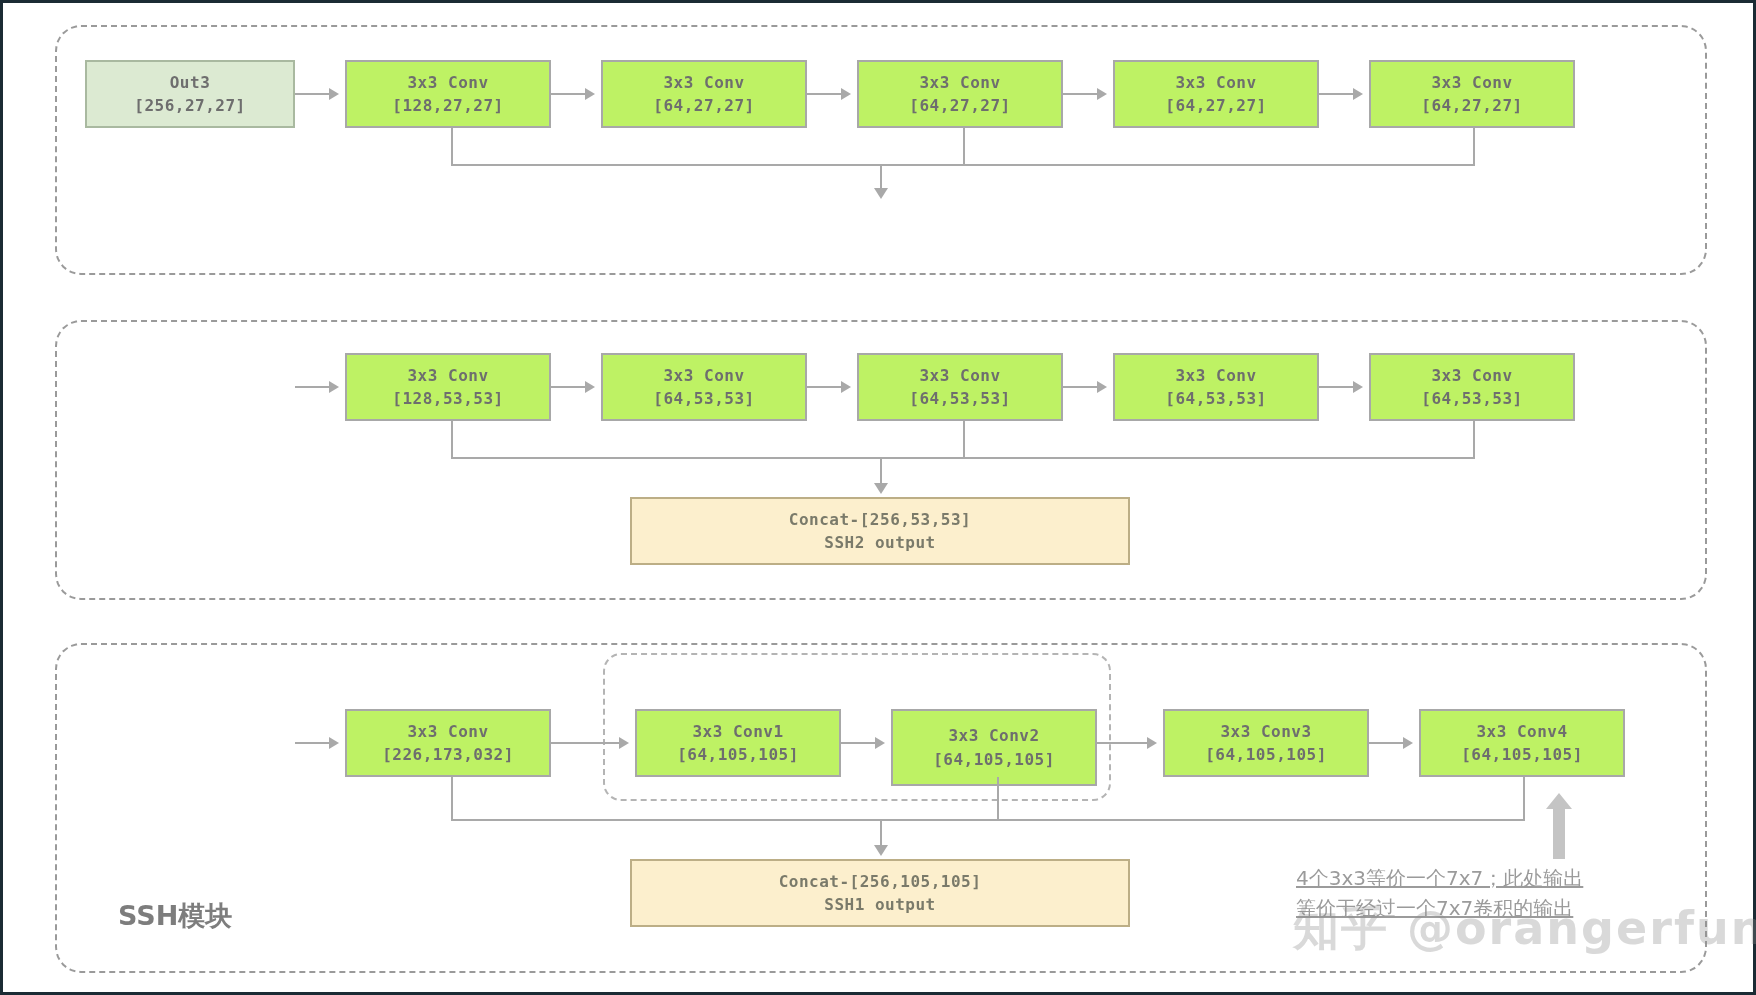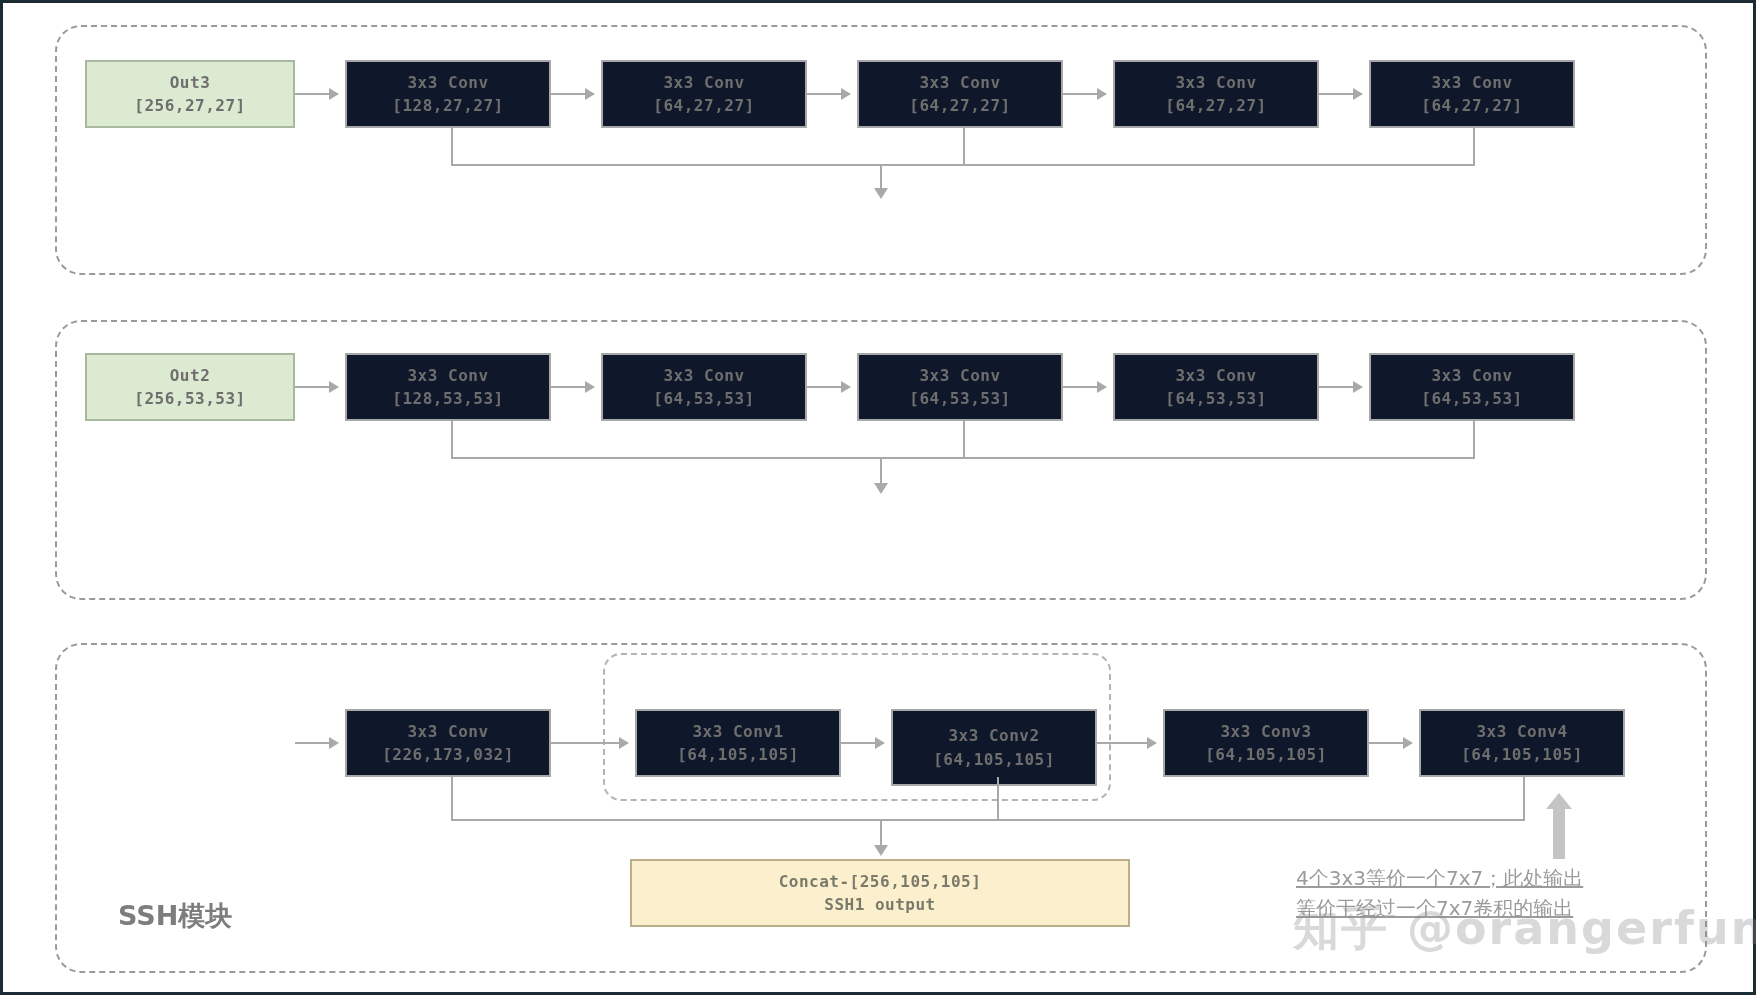--- a/index.html
+++ b/index.html
@@ -39,21 +39,21 @@
     border:2px solid #a8a8a8;
     color:#6e6e6e;
     font-size:16px;
     font-weight:700;
     letter-spacing:0.5px;
     line-height:1.45;
     text-align:center;
     white-space:pre;
   }
   .node.green{background:#dcead2;border-color:#a9b9a0;}
-  .node.grey{background:#0f172a;border-color:#a8a8a8;}
+  .node.grey{background:#bef264;border-color:#a8a8a8;}
   .node.yellow{background:#fcefcd;border-color:#bcae86;color:#7a7a6a;}
   .node .l1{display:block;}
   .node .l2{display:block;}
   
   .hline{position:absolute;height:2px;background:#a9a9a9;}
   .vline{position:absolute;width:2px;background:#a9a9a9;}
   .arrow-r{
     position:absolute;width:0;height:0;
     border-top:6px solid transparent;
     border-bottom:6px solid transparent;
@@ -150,24 +150,20 @@
   <div class="vline" style="left:448px;top:125px;height:38px;"></div>
   <div class="vline" style="left:960px;top:125px;height:38px;"></div>
   <div class="vline" style="left:1470px;top:125px;height:38px;"></div>
   <div class="hline" style="left:448px;top:161px;width:1024px;"></div>
   <div class="vline" style="left:877px;top:161px;height:26px;"></div>
   <div class="arrow-d" style="left:871px;top:185px;"></div>
 
 
   <div class="panel" style="left:52px;top:317px;width:1652px;height:280px;"></div>
 
-  <div class="node green" style="left:82px;top:350px;width:210px;height:68px;">
-    <span class="l1">Out2</span>
-    <span class="l2">[256,53,53]</span>
-  </div>
   <div class="hline" style="left:292px;top:383px;width:34px;"></div>
   <div class="arrow-r" style="left:326px;top:378px;"></div>
 
   <div class="node grey" style="left:342px;top:350px;width:206px;height:68px;">
     <span class="l1">3x3 Conv</span>
     <span class="l2">[128,53,53]</span>
   </div>
   <div class="hline" style="left:548px;top:383px;width:34px;"></div>
   <div class="arrow-r" style="left:582px;top:378px;"></div>
 
@@ -197,20 +193,24 @@
     <span class="l2">[64,53,53]</span>
   </div>
 
   <div class="vline" style="left:448px;top:418px;height:38px;"></div>
   <div class="vline" style="left:960px;top:418px;height:38px;"></div>
   <div class="vline" style="left:1470px;top:418px;height:38px;"></div>
   <div class="hline" style="left:448px;top:454px;width:1024px;"></div>
   <div class="vline" style="left:877px;top:454px;height:28px;"></div>
   <div class="arrow-d" style="left:871px;top:480px;"></div>
 
+  <div class="node yellow" style="left:627px;top:494px;width:500px;height:68px;">
+    <span class="l1">Concat-[256,53,53]</span>
+    <span class="l2">SSH2 output</span>
+  </div>
 
   <div class="panel" style="left:52px;top:640px;width:1652px;height:330px;"></div>
 
   <div class="inner-panel" style="left:600px;top:650px;width:508px;height:148px;"></div>
 
   <div class="hline" style="left:292px;top:739px;width:34px;"></div>
   <div class="arrow-r" style="left:326px;top:734px;"></div>
 
   <div class="node grey" style="left:342px;top:706px;width:206px;height:68px;">
     <span class="l1">3x3 Conv</span>

